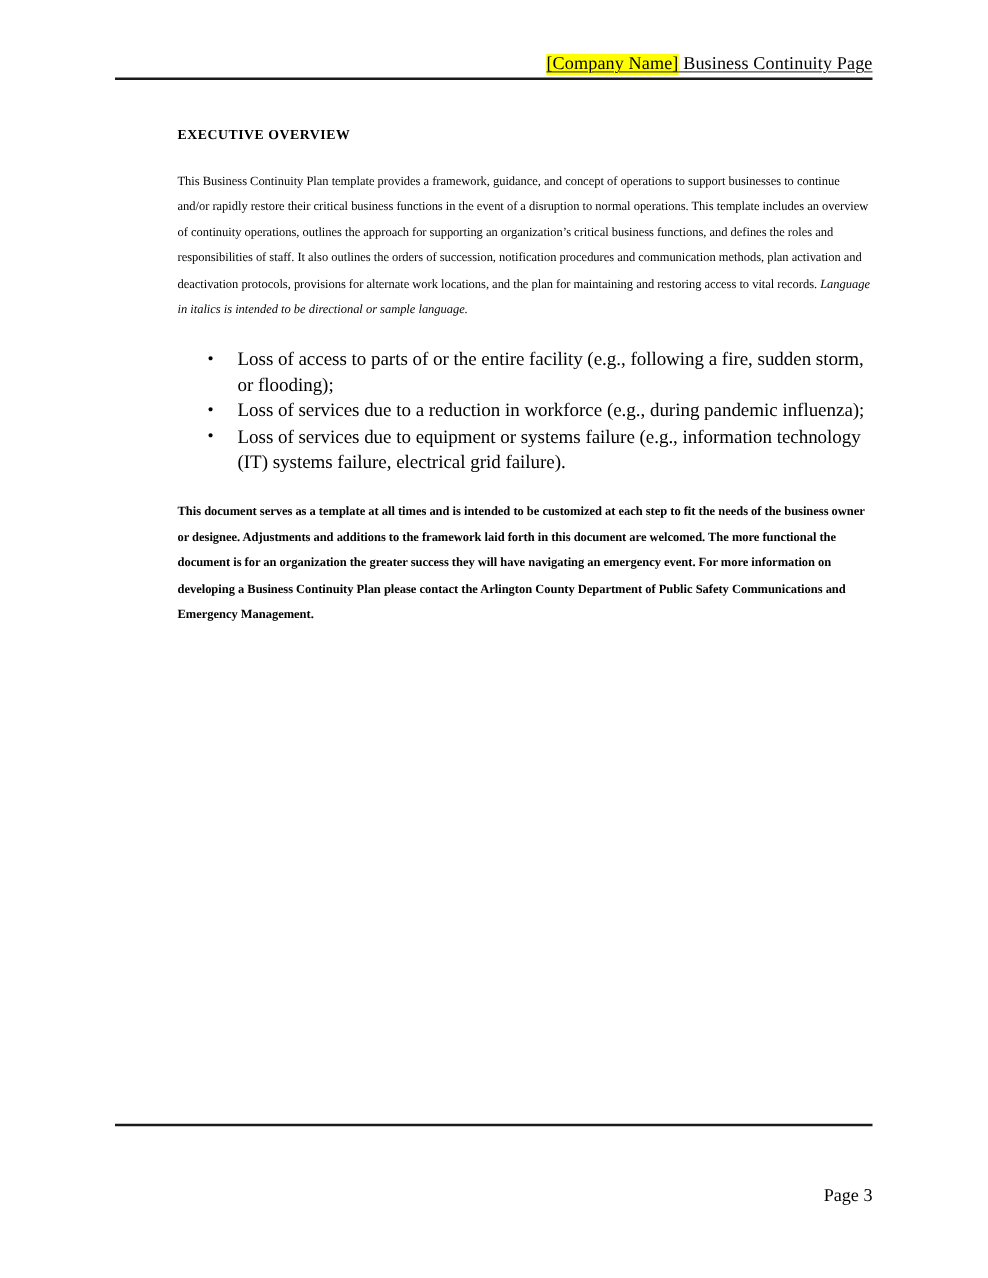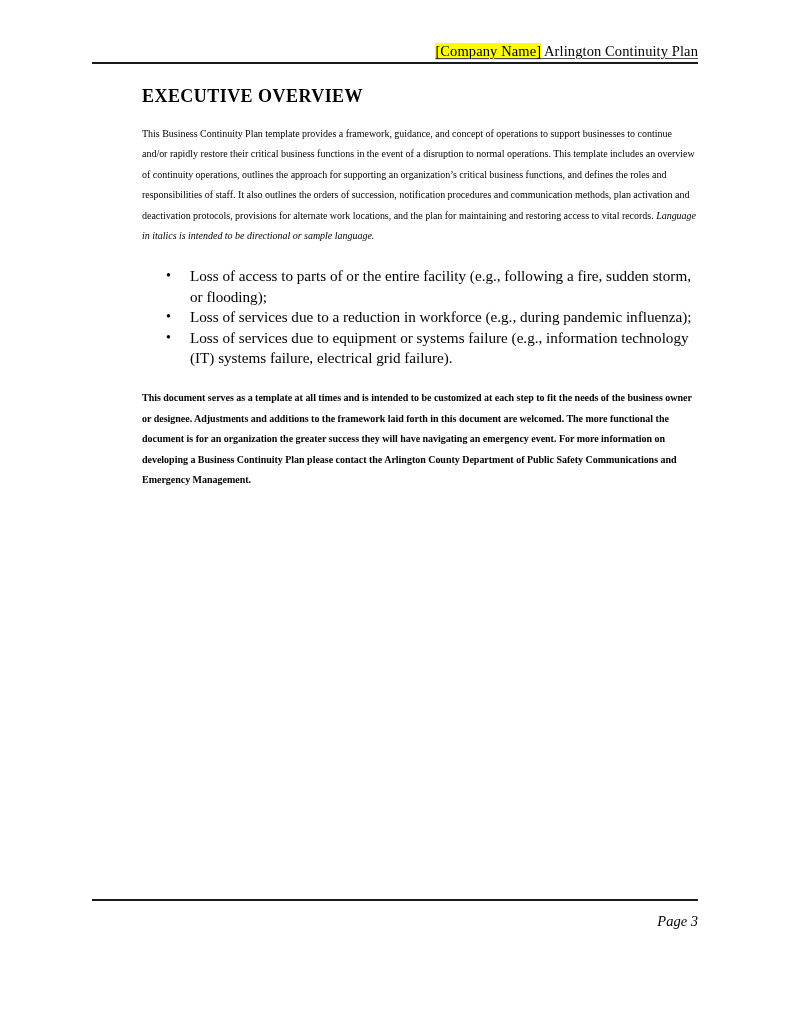--- a/index.html
+++ b/index.html
@@ -53,24 +53,24 @@
   }
 
   
   .content {
     position: absolute;
     left: 142px;
     top: 86px;
     width: 556px;
   }
   h1.section-title {
-    font-size: 18px;
+    font-size: 11px;
     font-weight: bold;
     letter-spacing: 0.45px;
-    margin: 0 0 18px 0;
+    margin: 12px 0 18px 0;
     padding: 0;
     line-height: 20px;
   }
   p.body-para {
     font-size: 10px;
     line-height: 20.4px;
     margin: 0 0 20px 0;
     padding: 0;
     text-align: left;
     letter-spacing: -0.02px;
@@ -113,24 +113,23 @@
     position: absolute;
     left: 92px;
     top: 899px;
     width: 606px;
     height: 0;
     border-top: 2.2px solid #1a1a1a;
   }
   .footer {
     position: absolute;
     left: 92px;
-    top: 910px;
+    top: 946px;
     width: 606px;
     height: 46px;
-    font-style: italic;
   }
   .page-number {
     position: absolute;
     right: 0;
     top: 2px;
     font-size: 14.5px;
     line-height: 19px;
   }
   .confidential {
     position: absolute;
@@ -143,21 +142,21 @@
     color: #d83535;
     letter-spacing: 0.1px;
   }
 </style>
 </head>
 <body>
 
 <div class="page">
 
   <div class="header">
-    <span class="header-text header-underline"><span class="hl">[Company Name]</span><span> Arlington Continuity Plan</span></span>
+    <span class="header-text header-underline"><span class="hl">[Company Name]</span><span> Business Continuity Page</span></span>
   </div>
 
   <div class="content">
 
     <h1 class="section-title">EXECUTIVE OVERVIEW</h1>
 
     <p class="body-para"><span>This Business Continuity Plan template provides a framework, guidance, and concept of operations to support businesses to continue and/or rapidly restore their critical business functions in the event of a disruption to normal operations. This template includes an overview of continuity operations, outlines the approach for supporting an organization’s critical business functions, and defines the roles and responsibilities of staff. It also outlines the orders of succession, notification procedures and communication methods, plan activation and deactivation protocols, provisions for alternate work locations, and the plan for maintaining and restoring access to vital records. </span><span class="ital">Language in italics is intended to be directional or sample language.</span></p>
 
 
     <ul class="bullets">

